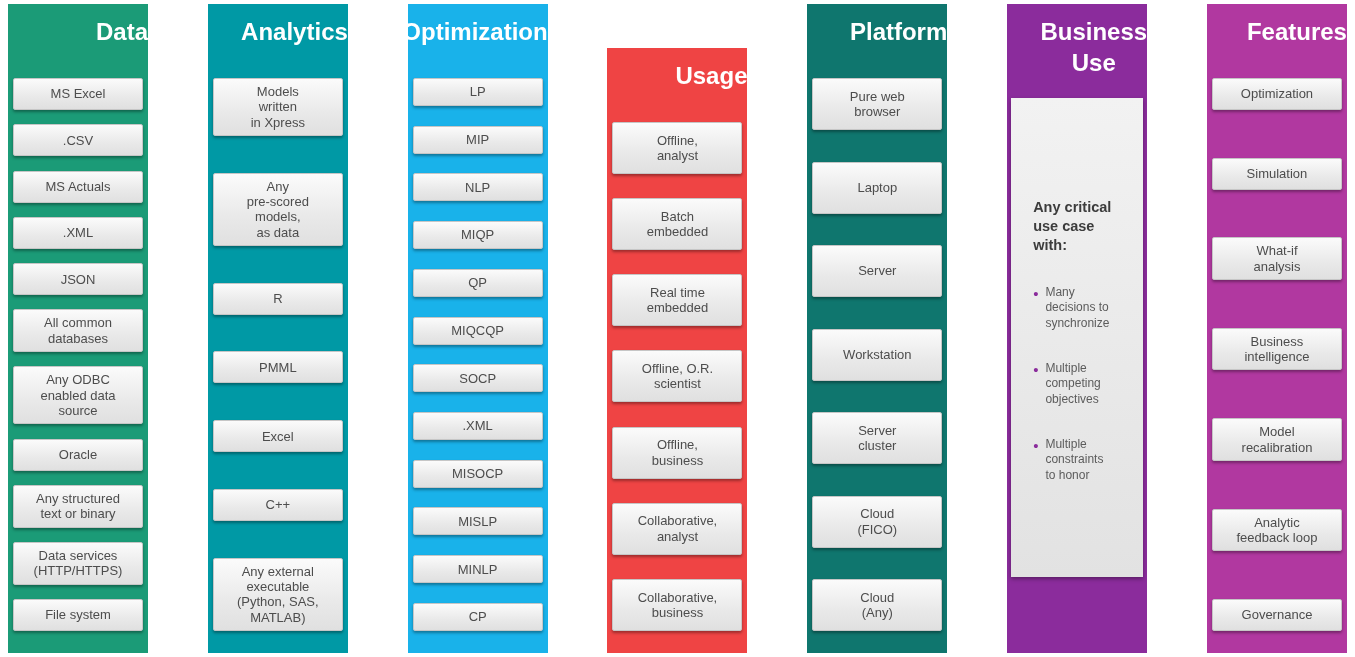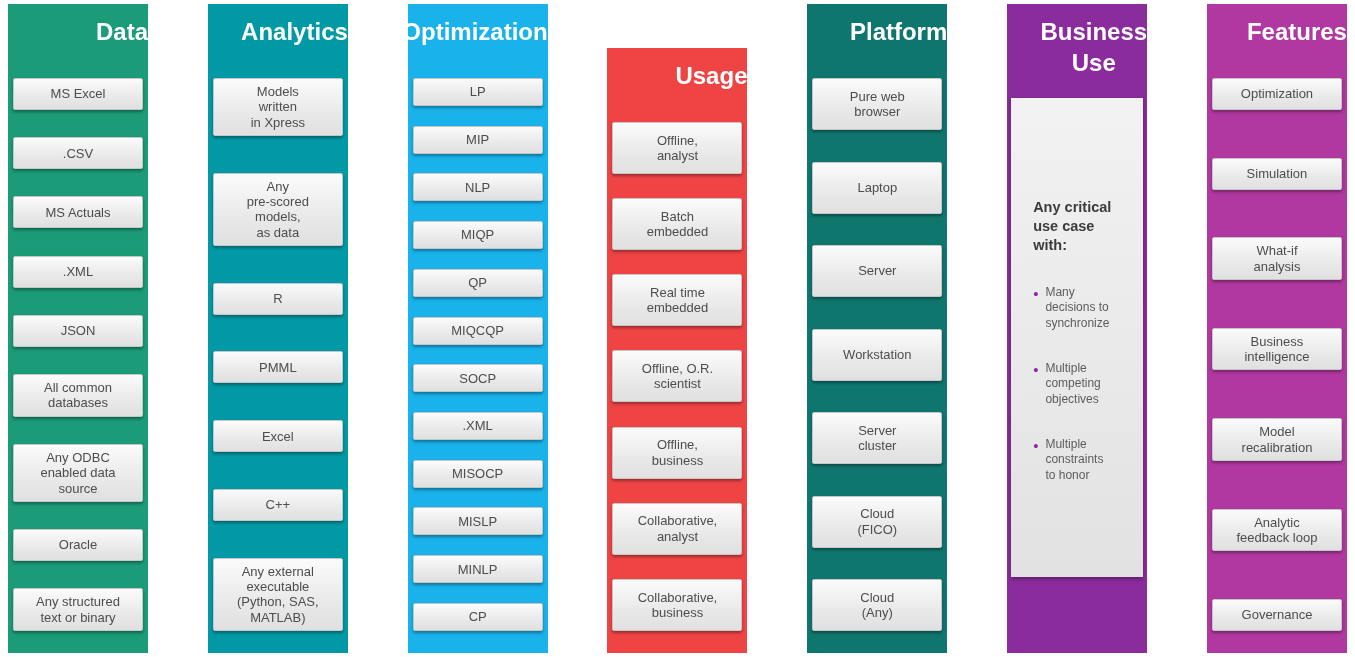--- a/index.html
+++ b/index.html
@@ -123,20 +123,23 @@
         <div class="item-box">.XML</div>
         <div class="item-box">JSON</div>
         <div class="item-box">All common
 databases</div>
         <div class="item-box">Any ODBC
 enabled data
 source</div>
         <div class="item-box">Oracle</div>
         <div class="item-box">Any structured
 text or binary</div>
+        <div class="item-box">Data services
+(HTTP/HTTPS)</div>
+        <div class="item-box">File system</div>
       </div>
     </section>
     <section class="column column-analytics" style="background: rgb(0, 153, 165);">
       <h2 class="column-title">Analytics</h2>
       <div class="items">
         <div class="item-box">Models
 written
 in Xpress</div>
         <div class="item-box">Any
 pre-scored

